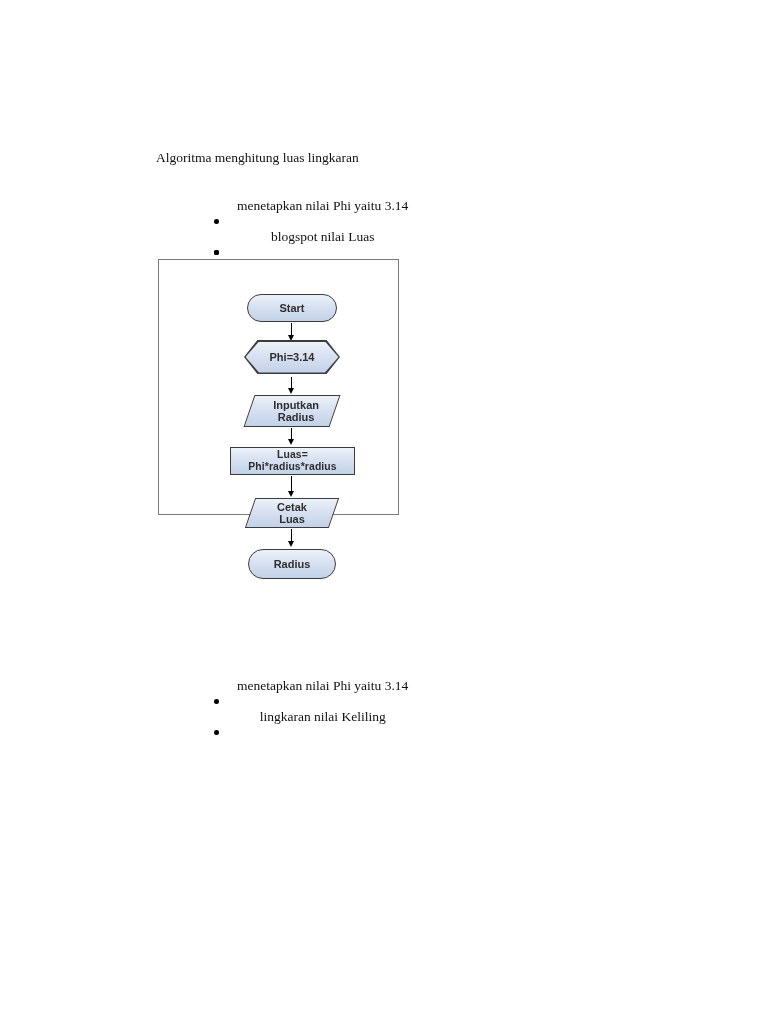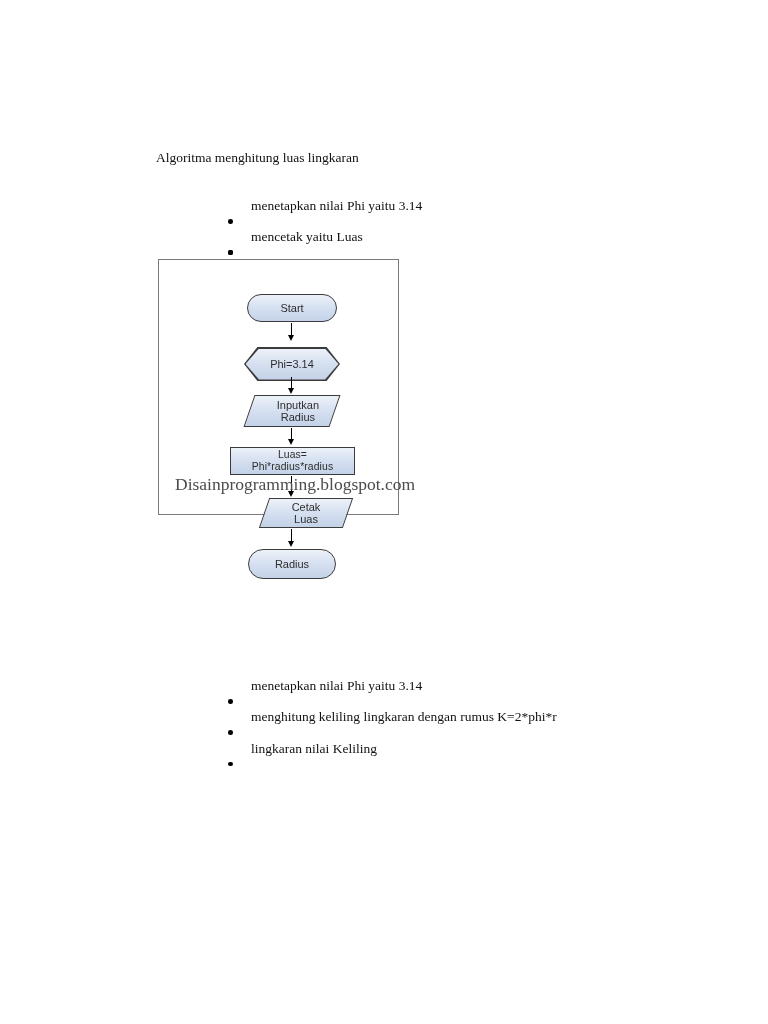--- a/index.html
+++ b/index.html
@@ -16,21 +16,21 @@
 
   
   .section-title {
     position: absolute;
     left: 92px;
     font-size: 13.5px;
     line-height: 15px;
     color: #111111;
     white-space: nowrap;
   }
-  .bullet-list { position: absolute; left: 108px; list-style: none; }
+  .bullet-list { position: absolute; left: 94px; list-style: none; text-align: center; }
   .bullet-item {
     position: relative;
     padding-left: 47px;
     font-size: 13.5px;
     line-height: 15.3px;
     white-space: nowrap;
     color: #111111;
   }
   .bullet-dot {
     position: absolute;
@@ -44,20 +44,21 @@
 
   
   .flow-frame {
     position: absolute;
     left: 94px;
     top: 195px;
     width: 241px;
     height: 256px;
     border: 1px solid #7a7a7a;
     background: #ffffff;
+    font-weight: bold;
   }
   .flow-node {
     position: absolute;
     display: flex;
     align-items: center;
     justify-content: center;
     text-align: center;
     font-family: "Liberation Sans", sans-serif;
     font-size: 11px;
     line-height: 12.5px;
@@ -136,73 +137,68 @@
   <ul class="bullet-list" style="top:118px">
     <li class="bullet-item">
       <span class="bullet-dot"></span>
       <span>menetapkan nilai Phi yaitu 3.14</span>
     </li>
     <li class="bullet-item">
       <span class="bullet-dot"></span>
     </li>
     <li class="bullet-item">
       <span class="bullet-dot"></span>
-      <span>mencetak yaitu Luas</span>
+      <span>blogspot nilai Luas</span>
     </li>
   </ul>
 
   <figure class="flow-frame">
 
     <div class="flow-node shape-terminator" style="left:72px; top:18px; width:90px; height:28px;">
       <span class="node-label">Start</span>
     </div>
 
     <div class="flow-arrow" style="left:116px; top:47px; height:12px;"></div>
 
-    <div class="flow-node shape-preparation" style="left:69px; top:71px; width:96px; height:34px;text-align:center;">
+    <div class="flow-node shape-preparation" style="left:69px; top:64px; width:96px; height:34px;text-align:center;">
       <span class="node-label">Phi=3.14</span>
     </div>
 
     <div class="flow-arrow" style="left:116px; top:101px; height:11px;"></div>
 
     <div class="flow-node shape-data" style="left:74px; top:119px; width:86px; height:32px;justify-content:flex-end;">
       <span class="node-label">Inputkan
 Radius</span>
     </div>
 
     <div class="flow-arrow" style="left:116px; top:152px; height:11px;"></div>
 
     <div class="flow-node shape-process" style="left:55px; top:171px; width:125px; height:28px;justify-content:center;">
       <span class="node-label">Luas= Phi*radius*radius</span>
     </div>
 
     <div class="flow-arrow" style="left:116px; top:200px; height:15px;"></div>
 
-    <div class="flow-node shape-data" style="left:89px; top:222px; width:84px; height:30px;">
+    <div class="flow-node shape-data" style="left:75px; top:222px; width:84px; height:30px;">
       <span class="node-label">Cetak Luas</span>
     </div>
 
     <div class="flow-arrow" style="left:116px; top:253px; height:12px;"></div>
 
     <div class="flow-node shape-terminator" style="left:73px; top:273px; width:88px; height:30px;">
       <span class="node-label">Radius</span>
     </div>
 
-    <figcaption class="flow-caption">Disainprogramming.blogspot.com</figcaption>
   </figure>
 
 
   <ul class="bullet-list" style="top:598px">
     <li class="bullet-item">
       <span class="bullet-dot"></span>
       <span>menetapkan nilai Phi yaitu 3.14</span>
     </li>
     <li class="bullet-item">
       <span class="bullet-dot"></span>
-      <span>menghitung keliling lingkaran dengan rumus K=2*phi*r</span>
-    </li>
-    <li class="bullet-item">
-      <span class="bullet-dot"></span>
       <span>lingkaran nilai Keliling</span>
     </li>
   </ul>
 
 </div>
 
 </body></html>

